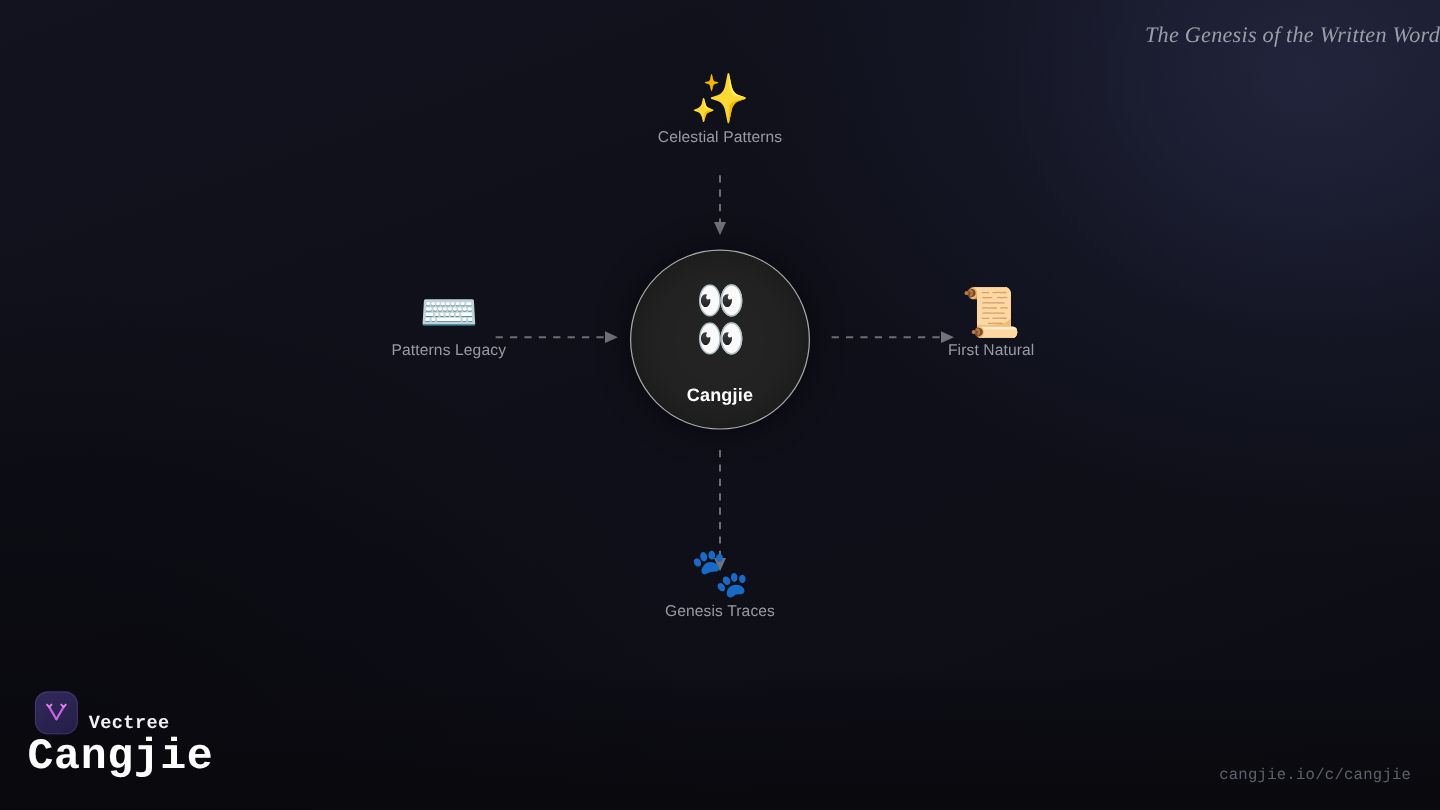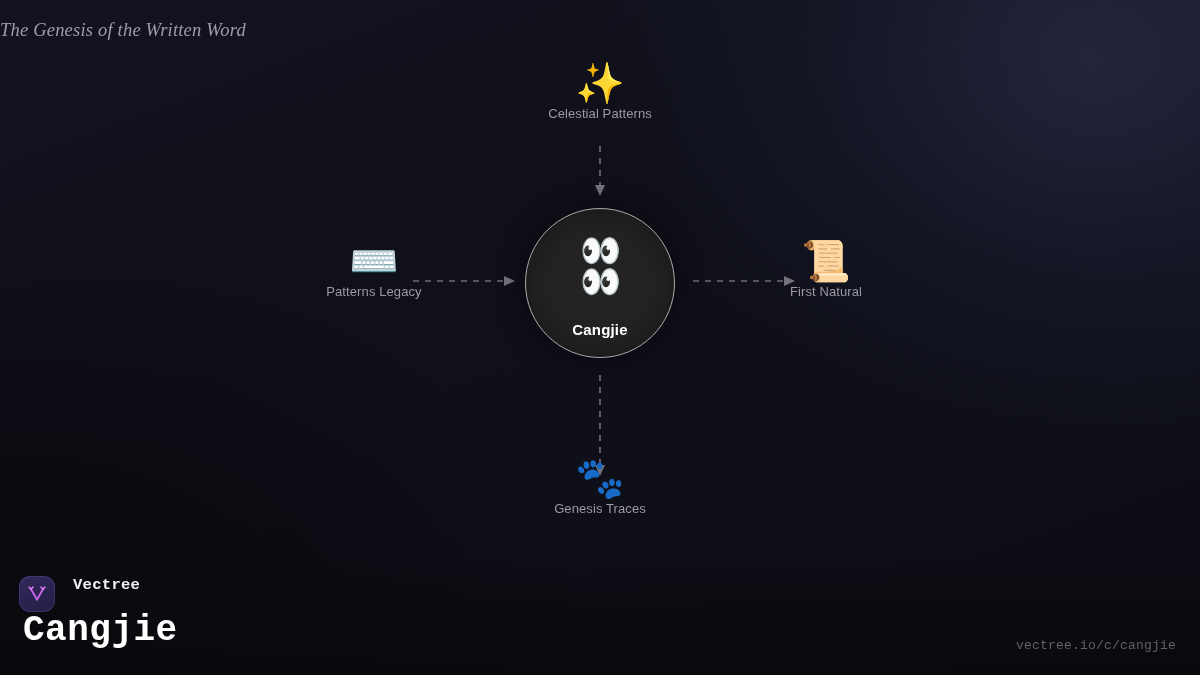--- a/index.html
+++ b/index.html
@@ -27,21 +27,21 @@
     content:"";
     position:absolute; inset:0;
     background:radial-gradient(760px 620px at 30px 700px, rgba(8,8,12,0.92) 0%, rgba(9,9,14,0.55) 45%, rgba(9,9,14,0) 75%);
     pointer-events:none;
   }
 
   
   .title {
     position:absolute;
     left:0; right:0; top:20px;
-    text-align:left;
+    text-align:right;
     font-family:"Liberation Serif", serif;
     font-style:italic;
     font-size:18.5px;
     letter-spacing:0.2px;
     color:#9d9daa;
     z-index:5;
   }
 
   
   .diagram {
@@ -110,22 +110,22 @@
 
   
   .footer {
     position:absolute;
     left:0; right:0; bottom:0; height:115px;
     background:linear-gradient(180deg, rgba(10,10,15,0.0) 0%, rgba(10,10,15,0.65) 38%, rgba(9,9,13,0.9) 100%);
     z-index:7;
   }
   .brand-row {
     position:absolute;
-    left:19px; top:576px;
-    display:flex; align-items:flex-start; gap:18px;
+    left:29px; top:576px;
+    display:flex; align-items:flex-end; gap:9px;
     z-index:8;
   }
   .brand-logo {
     width:36px; height:36px;
     border-radius:11px;
     background:linear-gradient(150deg, #33295c 0%, #2a2350 55%, #241e45 100%);
     box-shadow:inset 0 0 0 1px rgba(150,120,220,0.18);
     display:flex; align-items:center; justify-content:center;
   }
   .brand-name {
@@ -222,15 +222,15 @@
         <path d="M5 6.2 L3.2 4.2 M5 6.2 L6.9 4.2" fill="none" stroke="#e27ef5" stroke-width="1.6" stroke-linecap="round"></path>
         <path d="M17 6.2 L15.1 4.2 M17 6.2 L18.8 4.2" fill="none" stroke="#e27ef5" stroke-width="1.6" stroke-linecap="round"></path>
         <circle cx="11" cy="16.4" r="0.9" fill="#c765e6"></circle>
       </svg>
     </div>
     <div class="brand-name">Vectree</div>
   </div>
 
   <div class="brand-title">Cangjie</div>
 
-  <div class="brand-url">vectree.io/c/cangjie</div>
+  <div class="brand-url">cangjie.io/c/cangjie</div>
 
 </div>
 
 </body></html>

